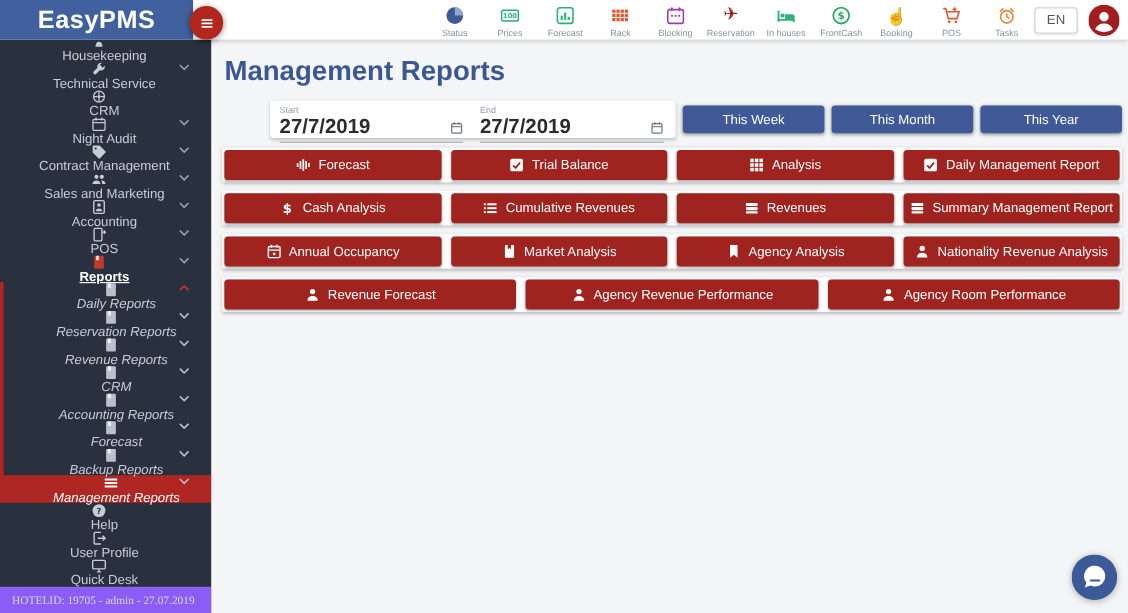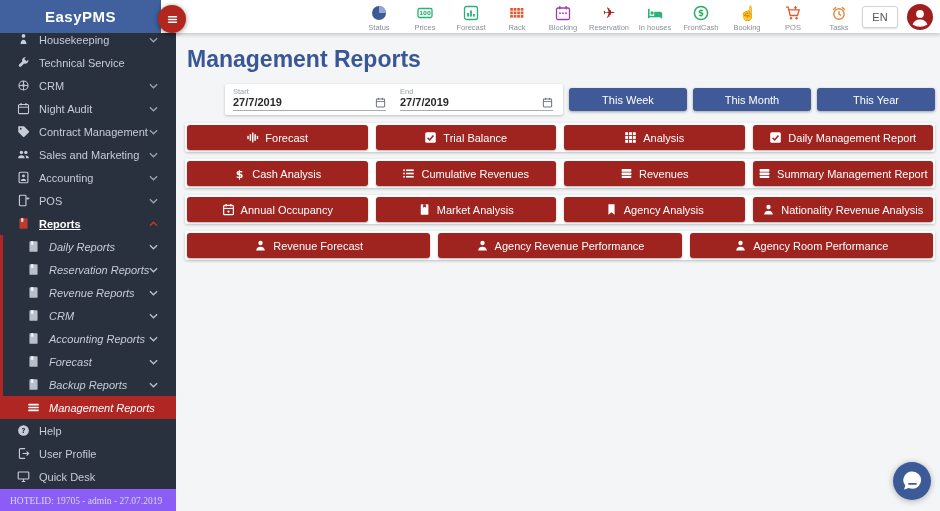--- a/index.html
+++ b/index.html
@@ -2,21 +2,21 @@
 <html><head>
 <meta charset="utf-8">
 <style>
   * { margin:0; padding:0; box-sizing:border-box; }
   body { font-family:"Liberation Sans", sans-serif; background:#e8e8e8; }
   .app { position:relative; width:940px; height:511px; background:#f4f5f7; overflow:hidden; }
 
   
   .header { position:absolute; top:0; left:0; right:0; height:33px; display:flex; z-index:30; }
   .brand-box { width:176px; background:#41619e; color:#fff; display:flex; align-items:center; justify-content:center;
-               font-size:15px; font-weight:600; letter-spacing:.5px; }
+               font-size:21px; font-weight:600; letter-spacing:.5px; }
   .menu-fab { position:absolute; left:158px; top:5px; width:28px; height:28px; border-radius:50%;
               background:#b3261e; border:none; display:flex; align-items:center; justify-content:center;
               box-shadow:0 1px 5px rgba(0,0,0,.45); cursor:pointer; z-index:40; }
   .menu-fab .icon { width:15px; height:15px; }
   .topbar { flex:1; background:#fff; display:flex; align-items:center; padding-right:7px;
             box-shadow:0 2px 4px rgba(0,0,0,.18); }
   .top-nav { display:flex; margin-left:195px; }
   .top-item { width:46px; display:flex; flex-direction:column; align-items:center; justify-content:center;
               padding-top:3px; cursor:pointer; }
   .top-item .icon { width:16px; height:16px; }
@@ -24,22 +24,22 @@
   .lang-btn { margin-left:auto; width:36px; height:22px; background:#fff; border:1px solid #d4d4d4;
               border-radius:3px; font-size:11px; color:#555; box-shadow:0 1px 2px rgba(0,0,0,.12);
               cursor:pointer; margin-right:9px; font-family:inherit; }
   .avatar-btn { width:26px; height:26px; border:none; background:transparent; padding:0; cursor:pointer; }
   .avatar-btn .icon { width:26px; height:26px; display:block; }
 
   
   .sidebar { position:absolute; top:33px; left:0; width:176px; bottom:0; background:#29313e;
              display:flex; flex-direction:column; overflow:hidden; z-index:20; }
   .side-nav { flex:1; margin-top:-5px; overflow:hidden; }
-  .side-item { height:23px; display:flex; align-items:center; padding:0 9px 0 17px; color:#c7ccd6;
-               font-size:11px; cursor:pointer; white-space:nowrap; }
+  .side-item { height:23px; display:flex; align-items:center; padding:0 9px 0 7px; color:#c7ccd6;
+               font-size:11px; cursor:pointer; white-space:nowrap;flex-direction:column; }
   .side-item .icon { width:13px; height:13px; margin-right:9px; flex:0 0 auto; }
   .side-item .chev { width:9px; height:6px; margin-left:auto; color:#9aa1ad; }
   .side-item.expanded { color:#fff; font-weight:bold;text-decoration:underline; }
   .side-item.expanded .icon { color:#c0392b; }
   .side-item.expanded .chev { color:#c0392b; }
   .side-item.sub { padding-left:27px;font-style:italic; }
   .side-item.sub .icon { color:#b9c0cb; }
   .side-item.active { background:#b02622; color:#fff; }
   .side-item.active .icon { color:#fff; }
   .submenu { position:relative; }
@@ -50,21 +50,21 @@
   
   .main { position:absolute; left:176px; top:33px; right:0; bottom:0; padding:13px 5px 0 9px; overflow:hidden; }
   .page-title { font-size:23px; font-weight:bold; color:#3a5795; margin:0 0 11px 2px; }
   .filter-row { display:flex; align-items:stretch; height:31px; margin-bottom:8px;padding-left:40px; }
   .date-card { width:372px; background:#fff; border-radius:2px; box-shadow:0 1px 3px rgba(0,0,0,.22);
                display:flex; padding:3px 10px 0 8px; }
   .date-field { flex:1; margin-right:14px; cursor:text; }
   .date-field:last-child { margin-right:0; }
   .df-label { font-size:7.5px; color:#9aa0a8; display:block; }
   .df-row { display:flex; align-items:center; justify-content:space-between; border-bottom:1px solid #a9adb3; padding-bottom:2px; }
-  .df-value { font-size:11px; font-weight:bold; color:#2b2b2b;text-align:right; }
+  .df-value { font-size:17px; font-weight:bold; color:#2b2b2b;text-align:right; }
   .df-cal { width:11px; height:11px; color:#707680; cursor:pointer; }
   .quick-btn { flex:0 0 118px; margin-left:6px; align-self:center; height:23px; background:#3f5a96; color:#fff;
                border:none; border-radius:3px; font-size:11px; font-family:inherit; cursor:pointer;
                box-shadow:0 1px 3px rgba(0,0,0,.35);text-align:center; }
   .quick-btn:first-of-type { margin-left:6px; }
 
   .report-row { background:#fff; border-radius:2px; box-shadow:0 1px 3px rgba(0,0,0,.22); height:29px;
                 margin-bottom:7px; display:flex; align-items:center; padding:0 2px; gap:8px; }
   .report-btn { flex:1; height:25px; background:#9f2420; border:none; border-radius:3px; color:#fff;
                 font-size:11px; font-family:inherit; display:flex; align-items:center; justify-content:center;

